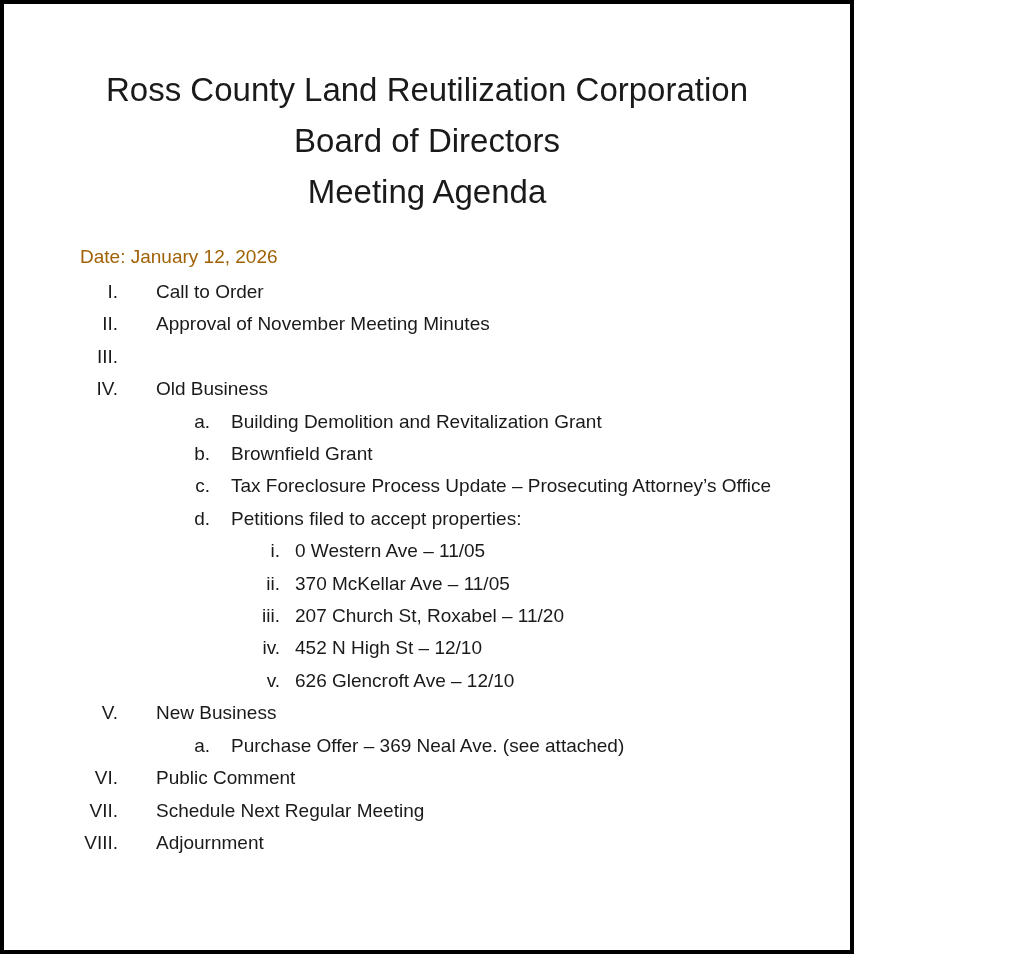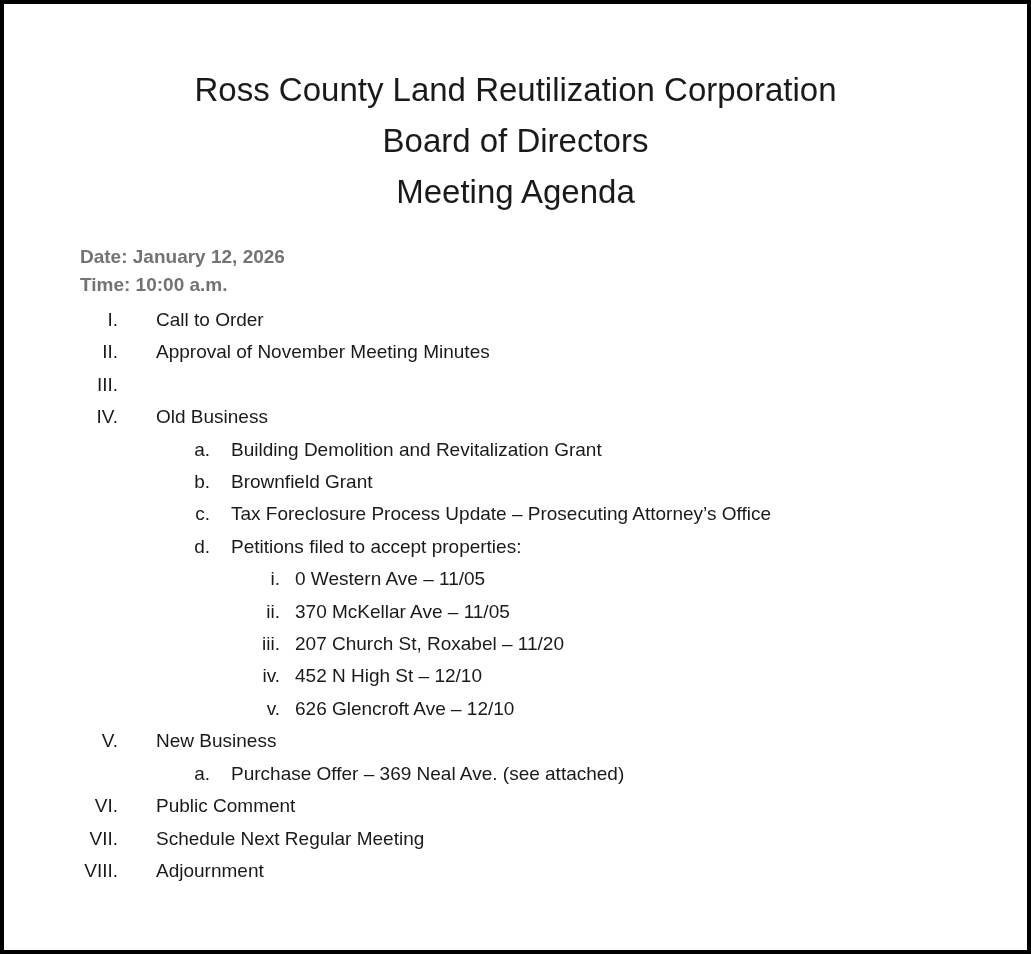--- a/index.html
+++ b/index.html
@@ -3,21 +3,21 @@
 <meta charset="utf-8">
 <style>
   html, body {
     margin: 0;
     padding: 0;
     background: #ffffff;
     font-family: "Liberation Sans", sans-serif;
   }
   .page {
     position: relative;
-    width: 1031px;
+    width: 854px;
     height: 954px;
     box-sizing: border-box;
     border: 4px solid #000000;
     background: #ffffff;
     color: #1a1a1a;
     overflow: hidden;
   }
   .title-block {
     padding-top: 60px;
     text-align: center;
@@ -29,22 +29,22 @@
     color: #1a1a1a;
     white-space: pre;
   }
   .meta-block {
     margin-top: 26px;
     margin-left: 76px;
   }
   .meta-line {
     font-size: 19px;
     line-height: 28px;
-    font-weight: 700;
-    color: #737373;
+    font-weight: 400;
+    color: #a16207;
   }
   .agenda-list {
     margin-top: 5px;
   }
   .agenda-row {
     display: flex;
     align-items: baseline;
     font-size: 19px;
     line-height: 32.4px;
     color: #1a1a1a;
@@ -71,21 +71,20 @@
 <div class="page">
 
   <div class="title-block">
     <div class="title-line">Ross County Land Reutilization Corporation</div>
     <div class="title-line">Board of Directors</div>
     <div class="title-line">Meeting Agenda</div>
   </div>
 
   <div class="meta-block">
     <div class="meta-line">Date: January 12, 2026</div>
-    <div class="meta-line">Time: 10:00 a.m.</div>
   </div>
 
   <div class="agenda-list" id="agenda-list">
     <div class="agenda-row level-1">
       <span class="num">I.</span>
       <span class="txt">Call to Order</span>
     </div>
 
     <div class="agenda-row level-1">
       <span class="num">II.</span>

